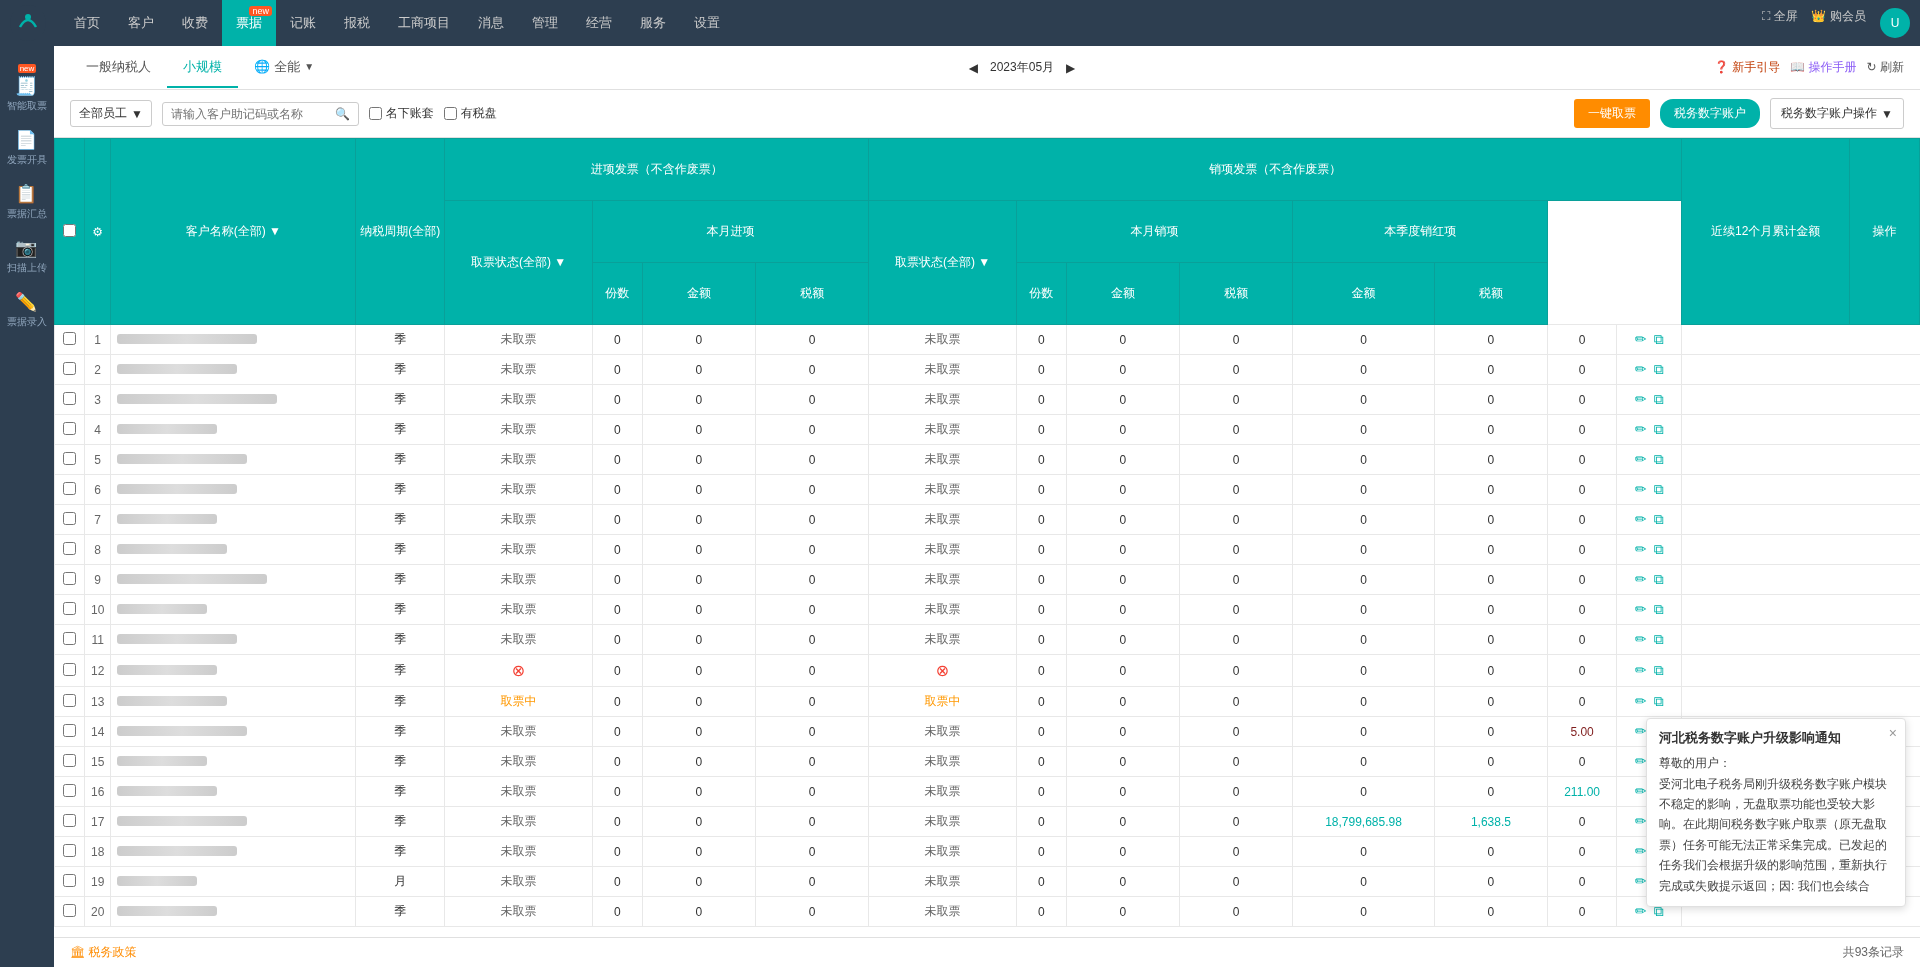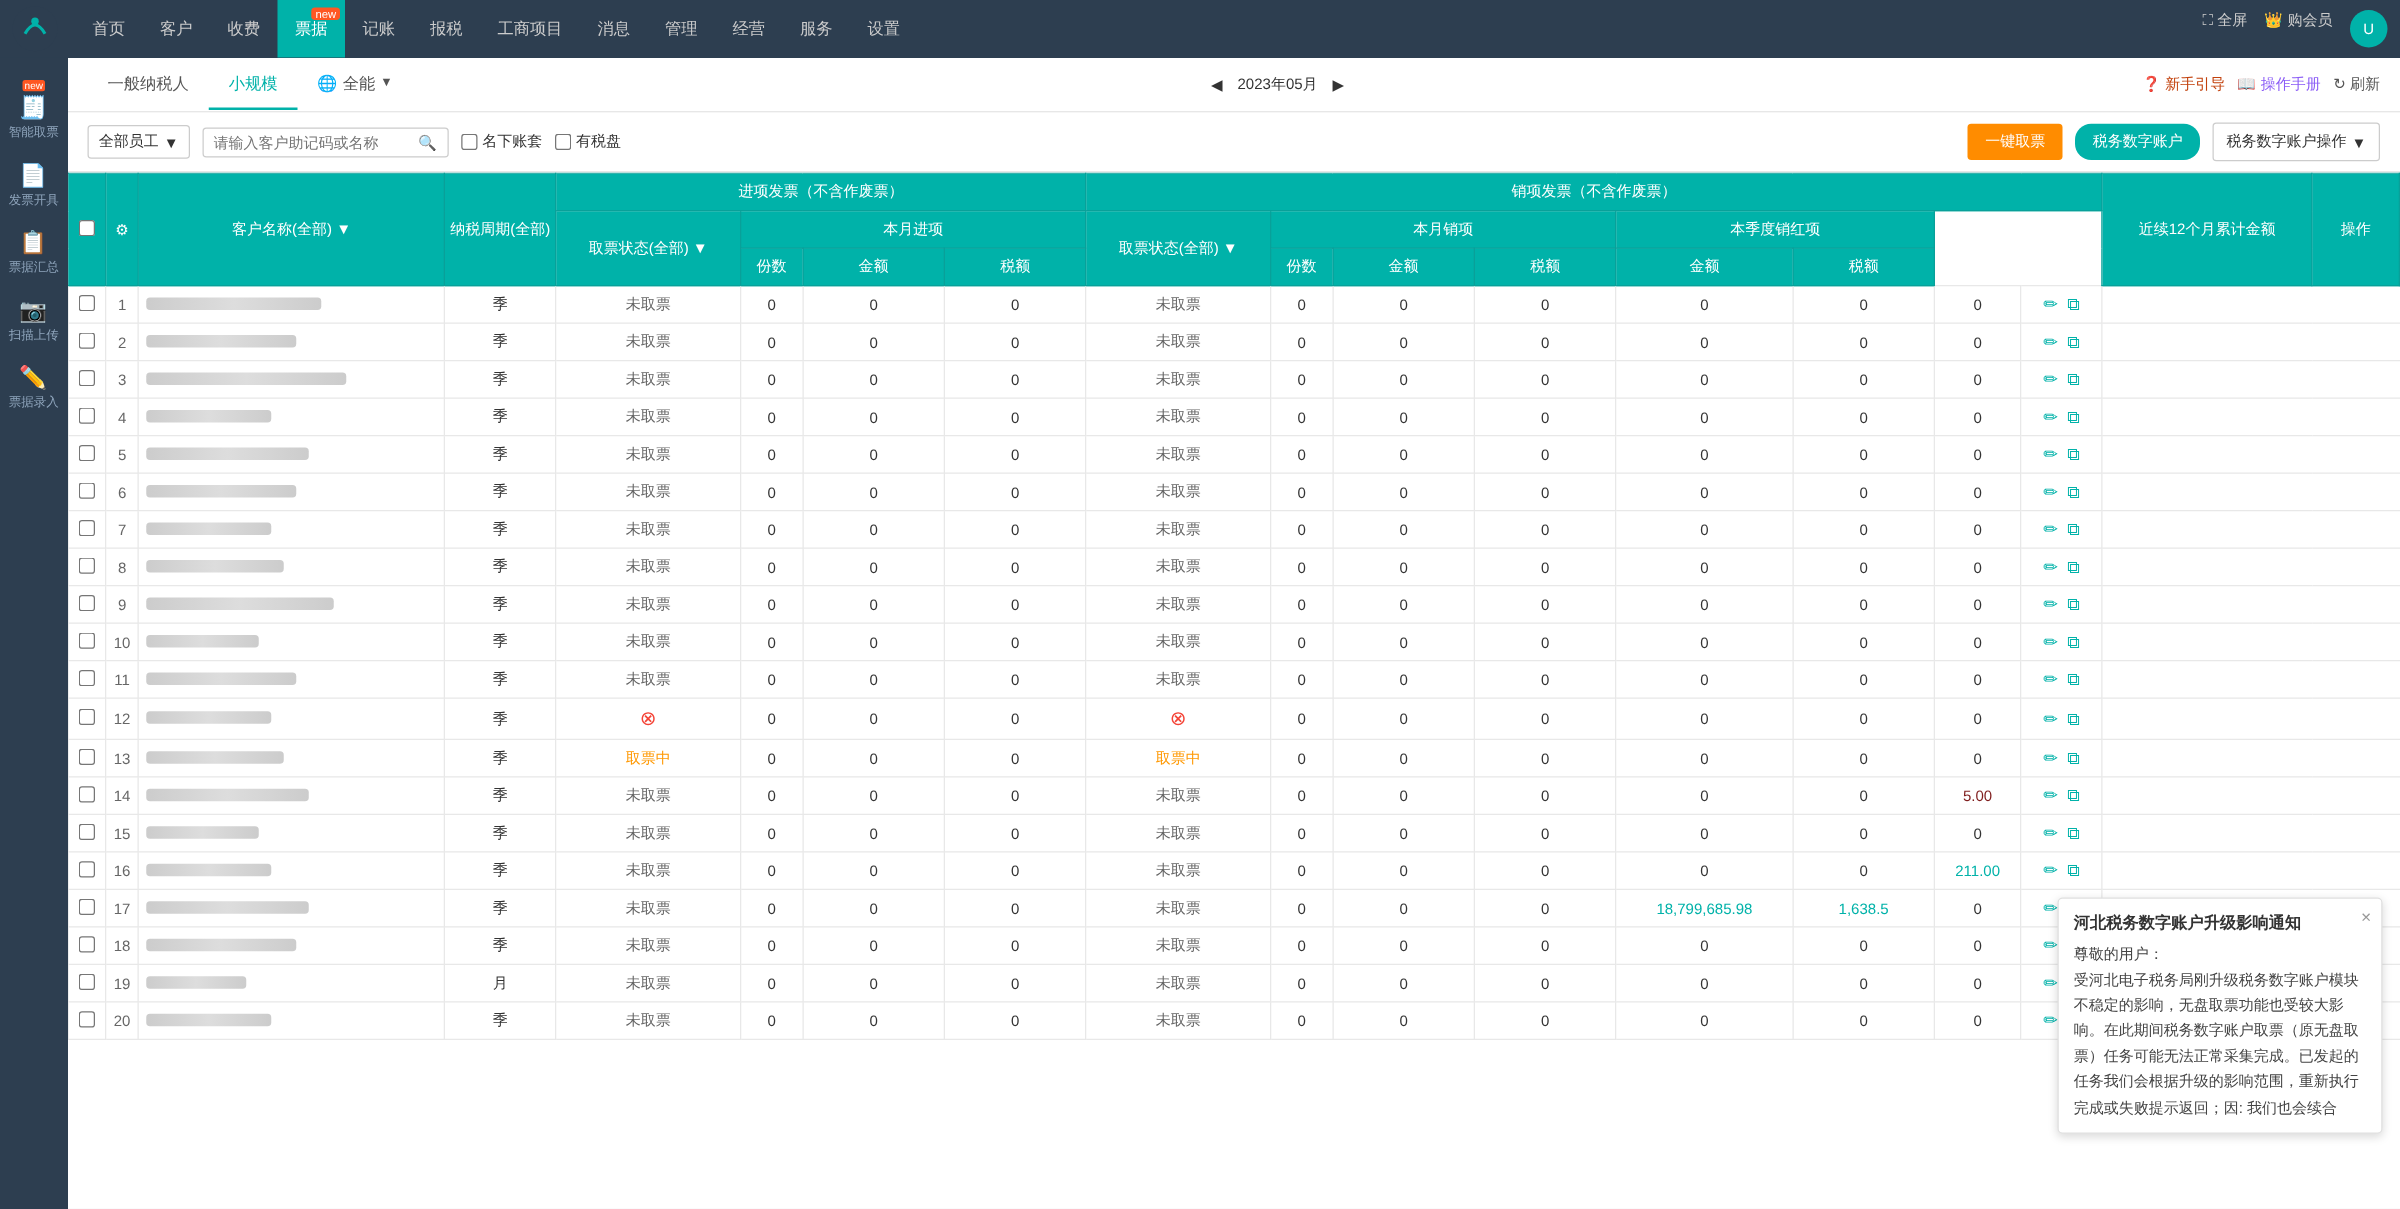--- a/index.html
+++ b/index.html
@@ -46,21 +46,21 @@
     .select-box { border: 1px solid #ccc; border-radius: 3px; padding: 4px 8px; display: flex; align-items: center; gap: 4px; cursor: pointer; background: #fff; font-size: 12px; min-width: 80px; }
     .search-box { border: 1px solid #ccc; border-radius: 3px; padding: 4px 8px; display: flex; align-items: center; gap: 4px; background: #fff; }
     .search-box input { border: none; outline: none; font-size: 12px; width: 160px; }
     .checkbox-label { display: flex; align-items: center; gap: 4px; cursor: pointer; font-size: 12px; }
 
     
     .table-container { flex: 1; overflow: auto; background: #fff; }
     table { width: 100%; border-collapse: collapse; font-size: 12px; }
     thead tr th {
       background: #00b2a9; color: #fff; text-align: center;
-      padding: 6px 4px; border: 1px solid #09a099; white-space: nowrap; font-weight: normal;
+      padding: 22px 4px; border: 1px solid #09a099; white-space: nowrap; font-weight: normal;
     }
     tbody tr { border-bottom: 1px solid #e8e8e8; }
     tbody td { padding: 6px 6px; text-align: center; border: 1px solid #e8e8e8; white-space: nowrap; }
     tbody td.name-cell { text-align: left; max-width: 220px; overflow: hidden; }
     .blurred { background: linear-gradient(90deg, #ccc 0%, #ddd 50%, #ccc 100%); height: 10px; border-radius: 3px; display: inline-block; min-width: 80px; }
     .action-icon { color: #00b2a9; cursor: pointer; font-size: 14px; margin: 0 2px; }
     .row-num { color: #666; }
     .checkbox-cell { width: 30px; }
 
     
@@ -682,19 +682,23 @@
     <td>0</td>
     <td>
       <span class="action-icon" title="编辑">✏</span>
       <span class="action-icon" title="复制">⧉</span>
     </td>
   </tr>
         </tbody>
     </table>
   </div>
 
+  <div class="bottom-bar">
+    <span class="tax-link">🏛 <span>税务政策</span></span>
+    <span class="total-records">共93条记录</span>
+  </div>
 </div>
 
 <div class="notification-popup">
   <span class="popup-close">×</span>
   <div class="popup-title">河北税务数字账户升级影响通知</div>
   <div class="popup-body" id="popup-body-text">尊敬的用户：<br>受河北电子税务局刚升级税务数字账户模块不稳定的影响，无盘取票功能也受较大影响。在此期间税务数字账户取票（原无盘取票）任务可能无法正常采集完成。已发起的任务我们会根据升级的影响范围，重新执行完成或失败提示返回；因: 我们也会续合</div>
 </div>
 
 </body></html>

